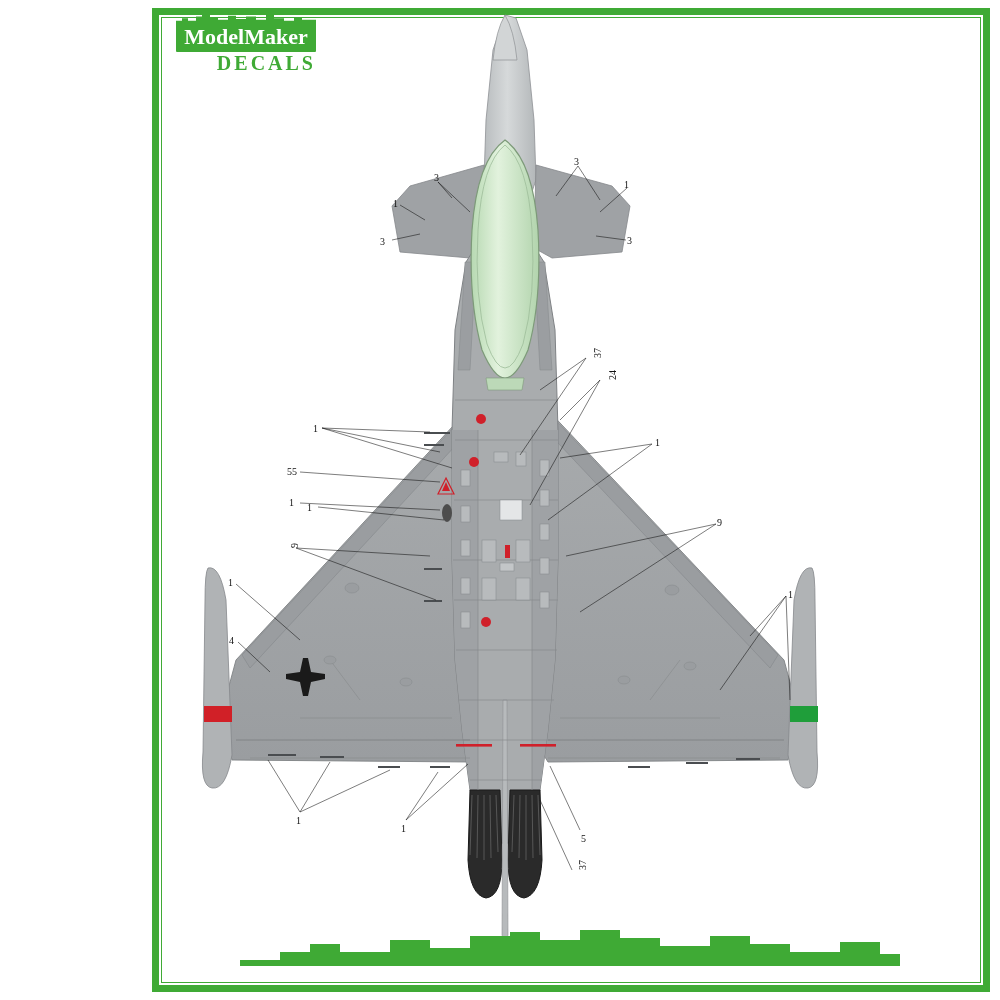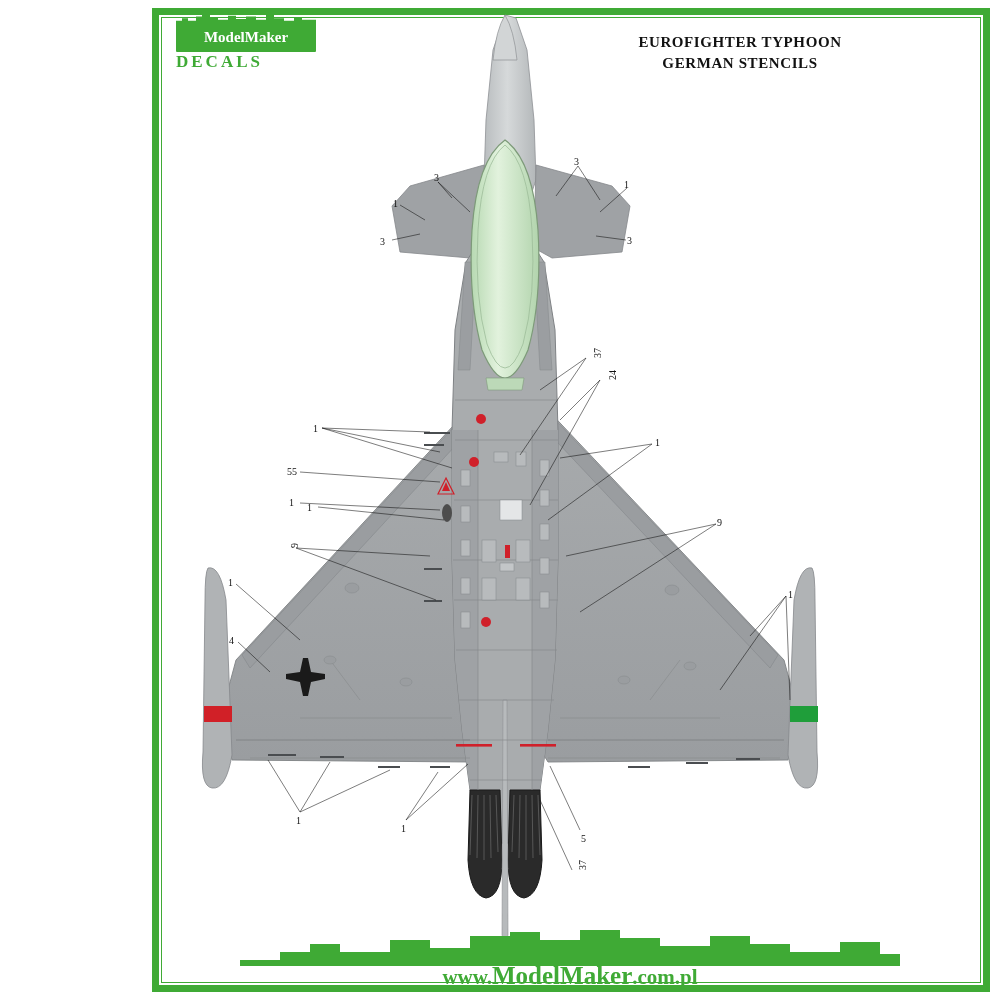--- a/index.html
+++ b/index.html
@@ -35,32 +35,32 @@
     border-radius:1px;
   }
   .logo-skyline{
     position:absolute;left:0;top:-8px;width:140px;height:10px;
   }
   .logo-text{
     position:absolute;left:0;top:3px;width:140px;
     text-align:center;
     font-family:"Liberation Serif", serif;
     font-weight:bold;
-    font-size:15px;
+    font-size:22px;
     color:#ffffff;
     letter-spacing:0px;
     line-height:24px;
   }
   .logo-text .maker{color:#ffffff;}
   .logo-sub{
     position:absolute;left:0;top:30px;width:140px;
-    text-align:left;
+    text-align:right;
     font-family:"Liberation Serif", serif;
     font-weight:bold;
-    font-size:17px;
+    font-size:20px;
     color:#3faa35;
     letter-spacing:3px;
   }
   
   .title{
     position:absolute;left:560px;top:32px;width:360px;
     text-align:center;
     font-family:"Liberation Serif", serif;
     font-weight:bold;
     font-size:15px;
@@ -106,24 +106,20 @@
 
   <div class="logo">
     <svg class="logo-skyline" viewBox="0 0 140 12" preserveAspectRatio="none">
       <path d="M0 12 L0 8 L6 8 L6 5 L12 5 L12 8 L20 8 L20 3 L26 3 L26 0 L34 0 L34 4 L42 4 L42 7 L52 7 L52 2 L60 2 L60 6 L70 6 L70 3 L80 3 L80 7 L90 7 L90 1 L98 1 L98 5 L108 5 L108 8 L118 8 L118 4 L126 4 L126 7 L140 7 L140 12 Z" fill="#3faa35"></path>
     </svg>
     <div class="logo-top"></div>
     <div class="logo-text"><span>Model</span><span class="maker">Maker</span></div>
     <div class="logo-sub">DECALS</div>
   </div>
 
-  <div class="title">
-    <div>EUROFIGHTER TYPHOON</div>
-    <div>GERMAN STENCILS</div>
-  </div>
 
   <svg class="aircraft" viewBox="0 0 1000 1000">
     <defs>
       <linearGradient id="radomeGrad" x1="0" y1="0" x2="1" y2="0">
         <stop offset="0%" stop-color="#b9bdbf"></stop>
         <stop offset="45%" stop-color="#d6d9da"></stop>
         <stop offset="100%" stop-color="#b3b7b9"></stop>
       </linearGradient>
       <linearGradient id="canopyGrad" x1="0" y1="0" x2="1" y2="0">
         <stop offset="0%" stop-color="#b7d9b2"></stop>
@@ -354,15 +350,14 @@
     <span class="callout-num" style="left:229px;top:636px;">4</span>
     <span class="callout-num" style="left:296px;top:816px;">1</span>
     <span class="callout-num" style="left:401px;top:824px;">1</span>
     <span class="callout-num" style="left:581px;top:834px;">5</span>
     <span class="callout-num rot90" style="left:578px;top:870px;">37</span>
   </div>
 
   <svg class="footer-skyline" viewBox="0 0 660 36" preserveAspectRatio="none">
     <path d="M0 36 L0 30 L40 30 L40 22 L70 22 L70 14 L100 14 L100 22 L150 22 L150 10 L190 10 L190 18 L230 18 L230 6 L270 6 L270 2 L300 2 L300 10 L340 10 L340 0 L380 0 L380 8 L420 8 L420 16 L470 16 L470 6 L510 6 L510 14 L550 14 L550 22 L600 22 L600 12 L640 12 L640 24 L660 24 L660 36 Z" fill="#3faa35"></path>
   </svg>
-  <div class="footer-url"><span>www.</span><span class="big">Model</span><span class="big">Maker</span><span>.com.pl</span></div>
 
 </div>
 
 </body></html>

